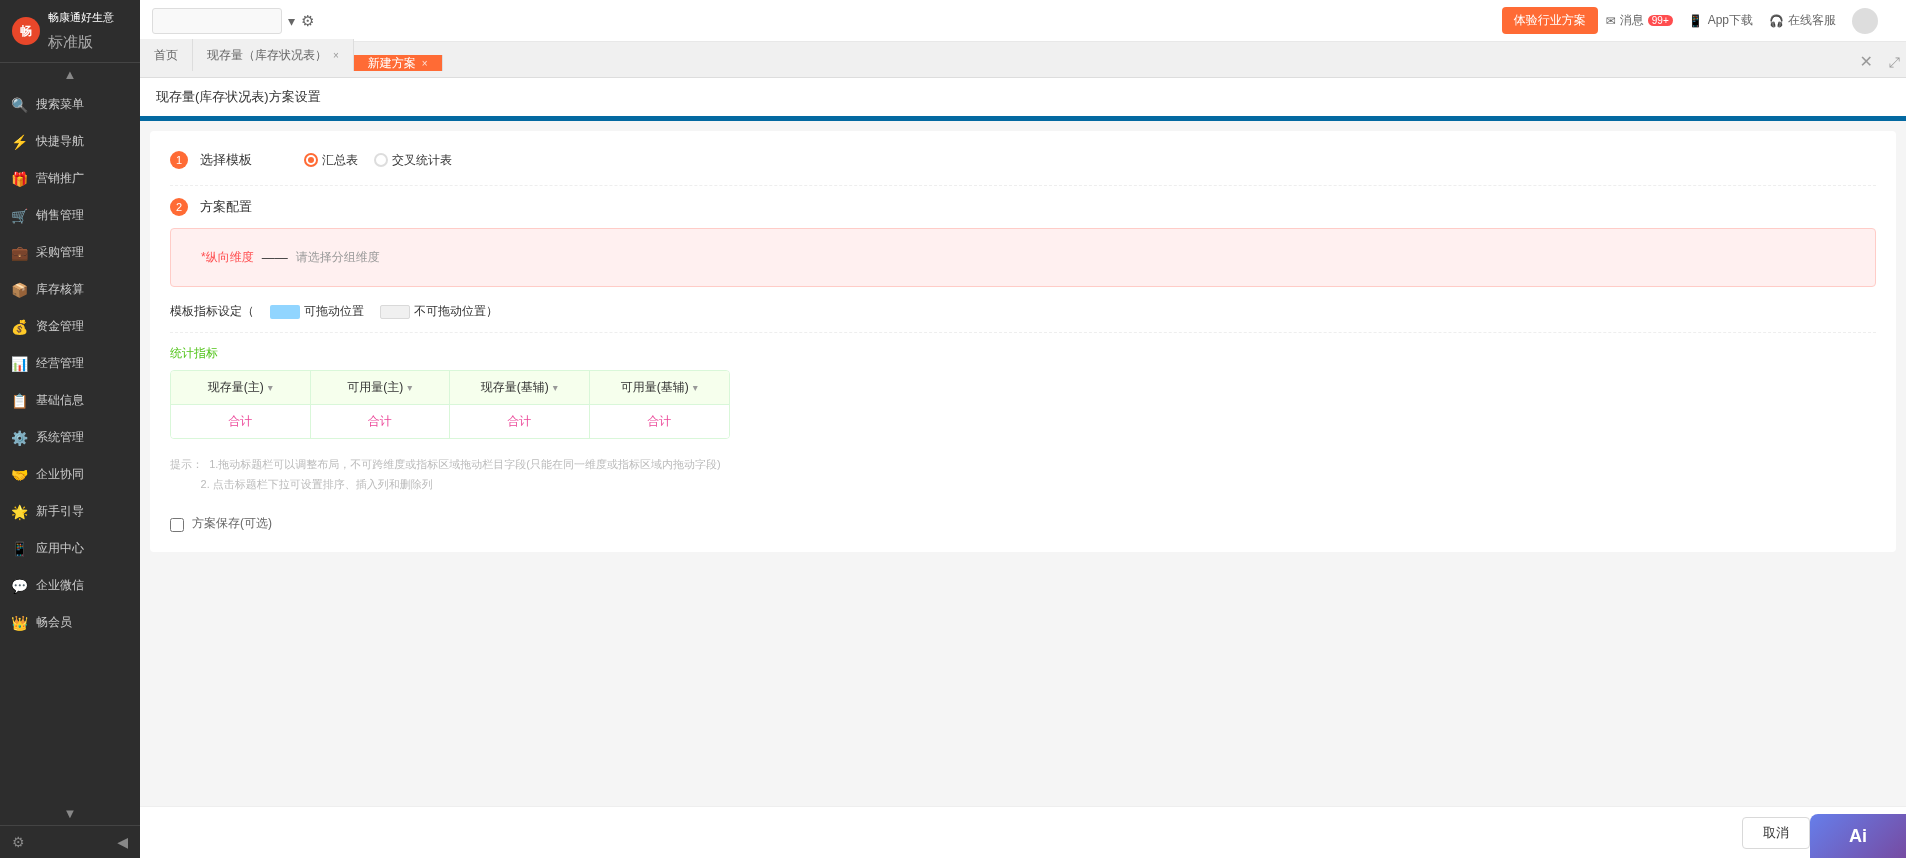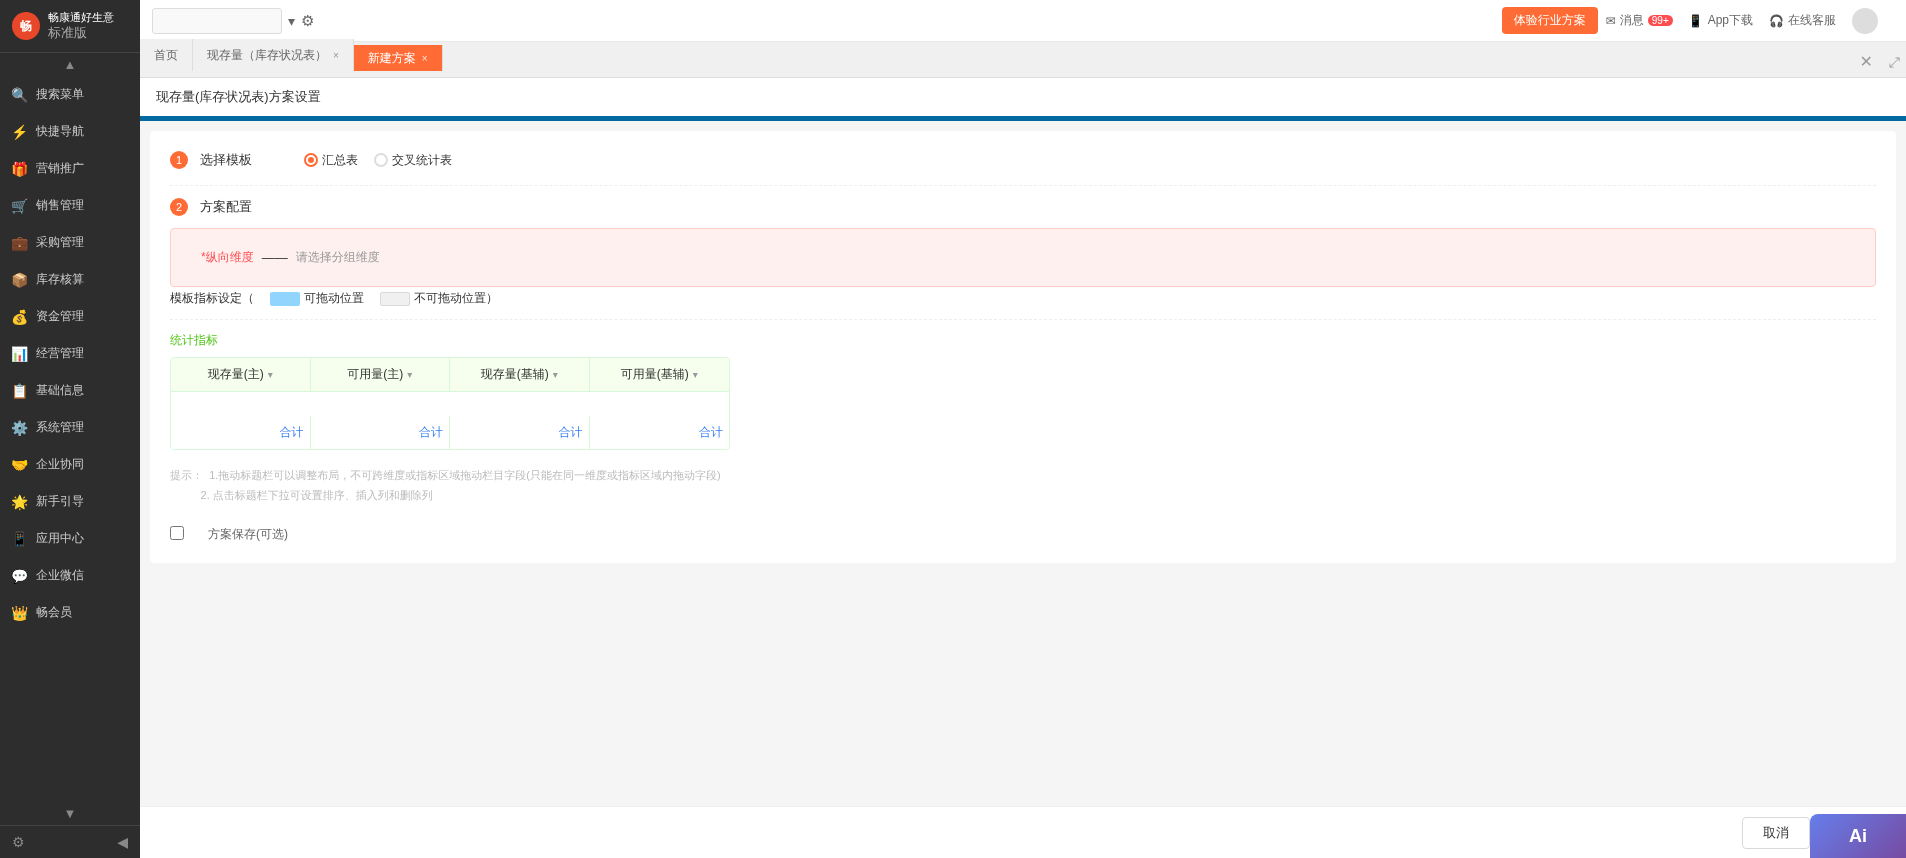--- a/index.html
+++ b/index.html
@@ -23,21 +23,21 @@
       border-bottom: 1px solid #444;
     }
     .sidebar-logo-icon {
       width: 28px; height: 28px;
       background: #e8472a;
       border-radius: 50%;
       display: flex; align-items: center; justify-content: center;
       color: white; font-weight: bold; font-size: 12px;
     }
     .sidebar-logo-text { font-size: 11px; color: #fff; line-height: 1.3; }
-    .sidebar-logo-badge { font-size: 13px; color: #aaa; }
+    .sidebar-logo-badge { font-size: 15px; color: #aaa; margin-top: 9px; }
 
     .sidebar-nav { flex: 1; overflow-y: auto; }
     .sidebar-nav::-webkit-scrollbar { width: 4px; }
     .sidebar-nav::-webkit-scrollbar-thumb { background: #555; }
 
     .sidebar-item {
       display: flex; align-items: center; gap: 8px;
       padding: 10px 12px;
       cursor: pointer;
       color: #ccc;
@@ -142,21 +142,21 @@
       border-right: 1px solid #ddd;
       position: relative;
     }
     .tab-close {
       font-size: 10px; color: #999; cursor: pointer;
       display: flex; align-items: center;
     }
     .tab-new {
       display: flex; align-items: center; gap: 6px;
       padding: 0 14px;
-      height: 26px;
+      height: 16px;
       background: #ff6b35;
       color: white;
       font-size: 12px;
       cursor: pointer;
     }
     .tab-new .tab-close { color: rgba(255,255,255,0.8); }
     .tabs-close-all {
       margin-left: auto;
       display: flex; align-items: center;
       padding: 0 10px;
@@ -223,21 +223,21 @@
     
     .section-divider { border: none; border-top: 1px dashed #eee; margin: 12px 0; }
     .required-label { color: #333; font-size: 12px; margin-bottom: 8px; }
 
     
     .dimension-box {
       background: #fff0f0;
       border: 1px solid #ffccc7;
       border-radius: 4px;
       padding: 20px 30px;
-      margin-bottom: 3px;
+      margin-bottom: 16px;
       display: flex; align-items: center; gap: 8px; text-align: center;
     }
     .dimension-required { color: #ff4d4f; font-size: 12px; }
     .dimension-dash { color: #333; }
     .dimension-placeholder { color: #999; font-size: 12px; }
 
     
     .indicator-row {
       display: flex; align-items: center; gap: 16px;
       margin-bottom: 12px;
@@ -288,35 +288,34 @@
     }
     .stat-header-cell:last-child { border-right: none; }
     .stat-header-cell .chevron { color: #999; font-size: 10px; }
     .stat-table-body {
       display: grid;
       grid-template-columns: repeat(4, 1fr);
       border-top: 1px solid #d9f7d9;
     }
     .stat-body-cell {
       padding: 8px 6px;
-      text-align: right;
+      text-align: center;
       border-right: 1px solid #d9f7d9;
-      font-size: 12px; color: #3b82f6;
+      font-size: 12px; color: #ec4899;
       background: #fff;
-      margin-top: 24px;
     }
     .stat-body-cell:last-child { border-right: none; }
 
     
     .hint-section { margin-top: 16px; color: #bbb; font-size: 11px; line-height: 1.8; }
 
     
     .footer-section {
       margin-top: 20px;
-      display: flex; align-items: flex-start; gap: 24px;
+      display: flex; align-items: flex-end; gap: 8px;
     }
     .footer-checkbox { width: 14px; height: 14px; cursor: pointer; }
     .footer-label { font-size: 12px; color: #666; }
 
     
     .bottom-actions {
       height: 52px;
       background: #fff;
       border-top: 1px solid #eee;
       display: flex; align-items: center; justify-content: flex-end;

